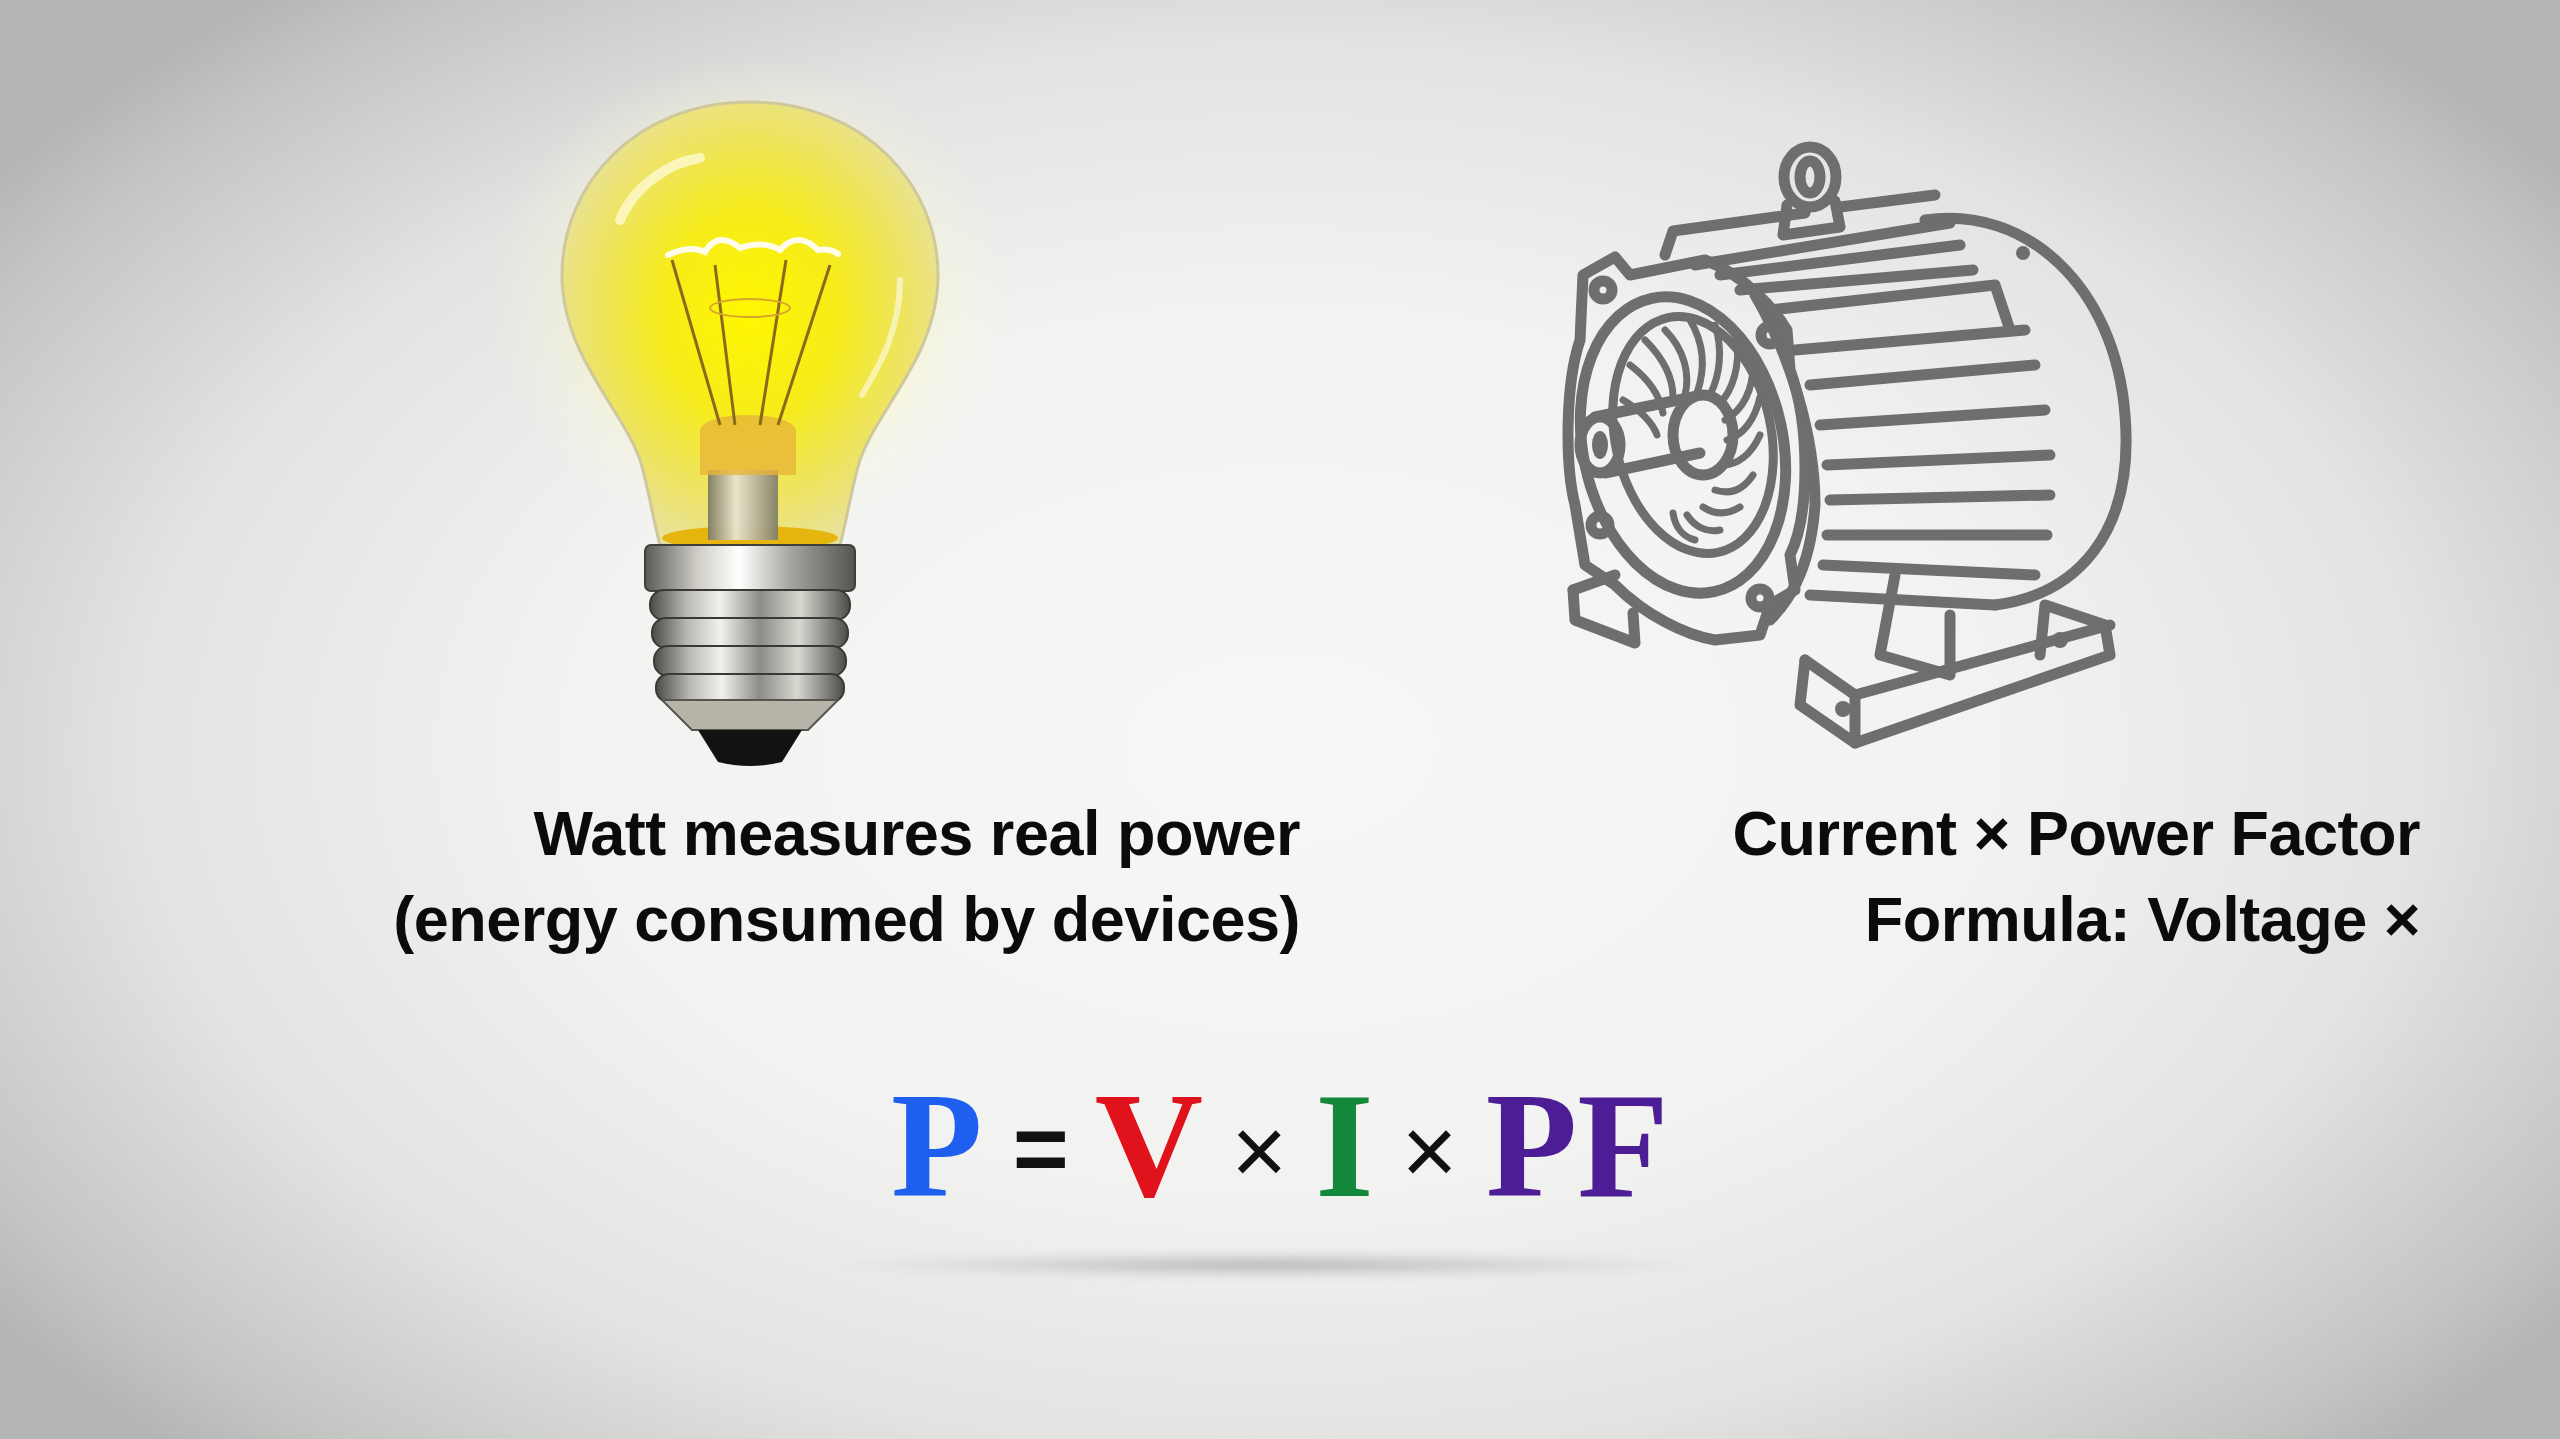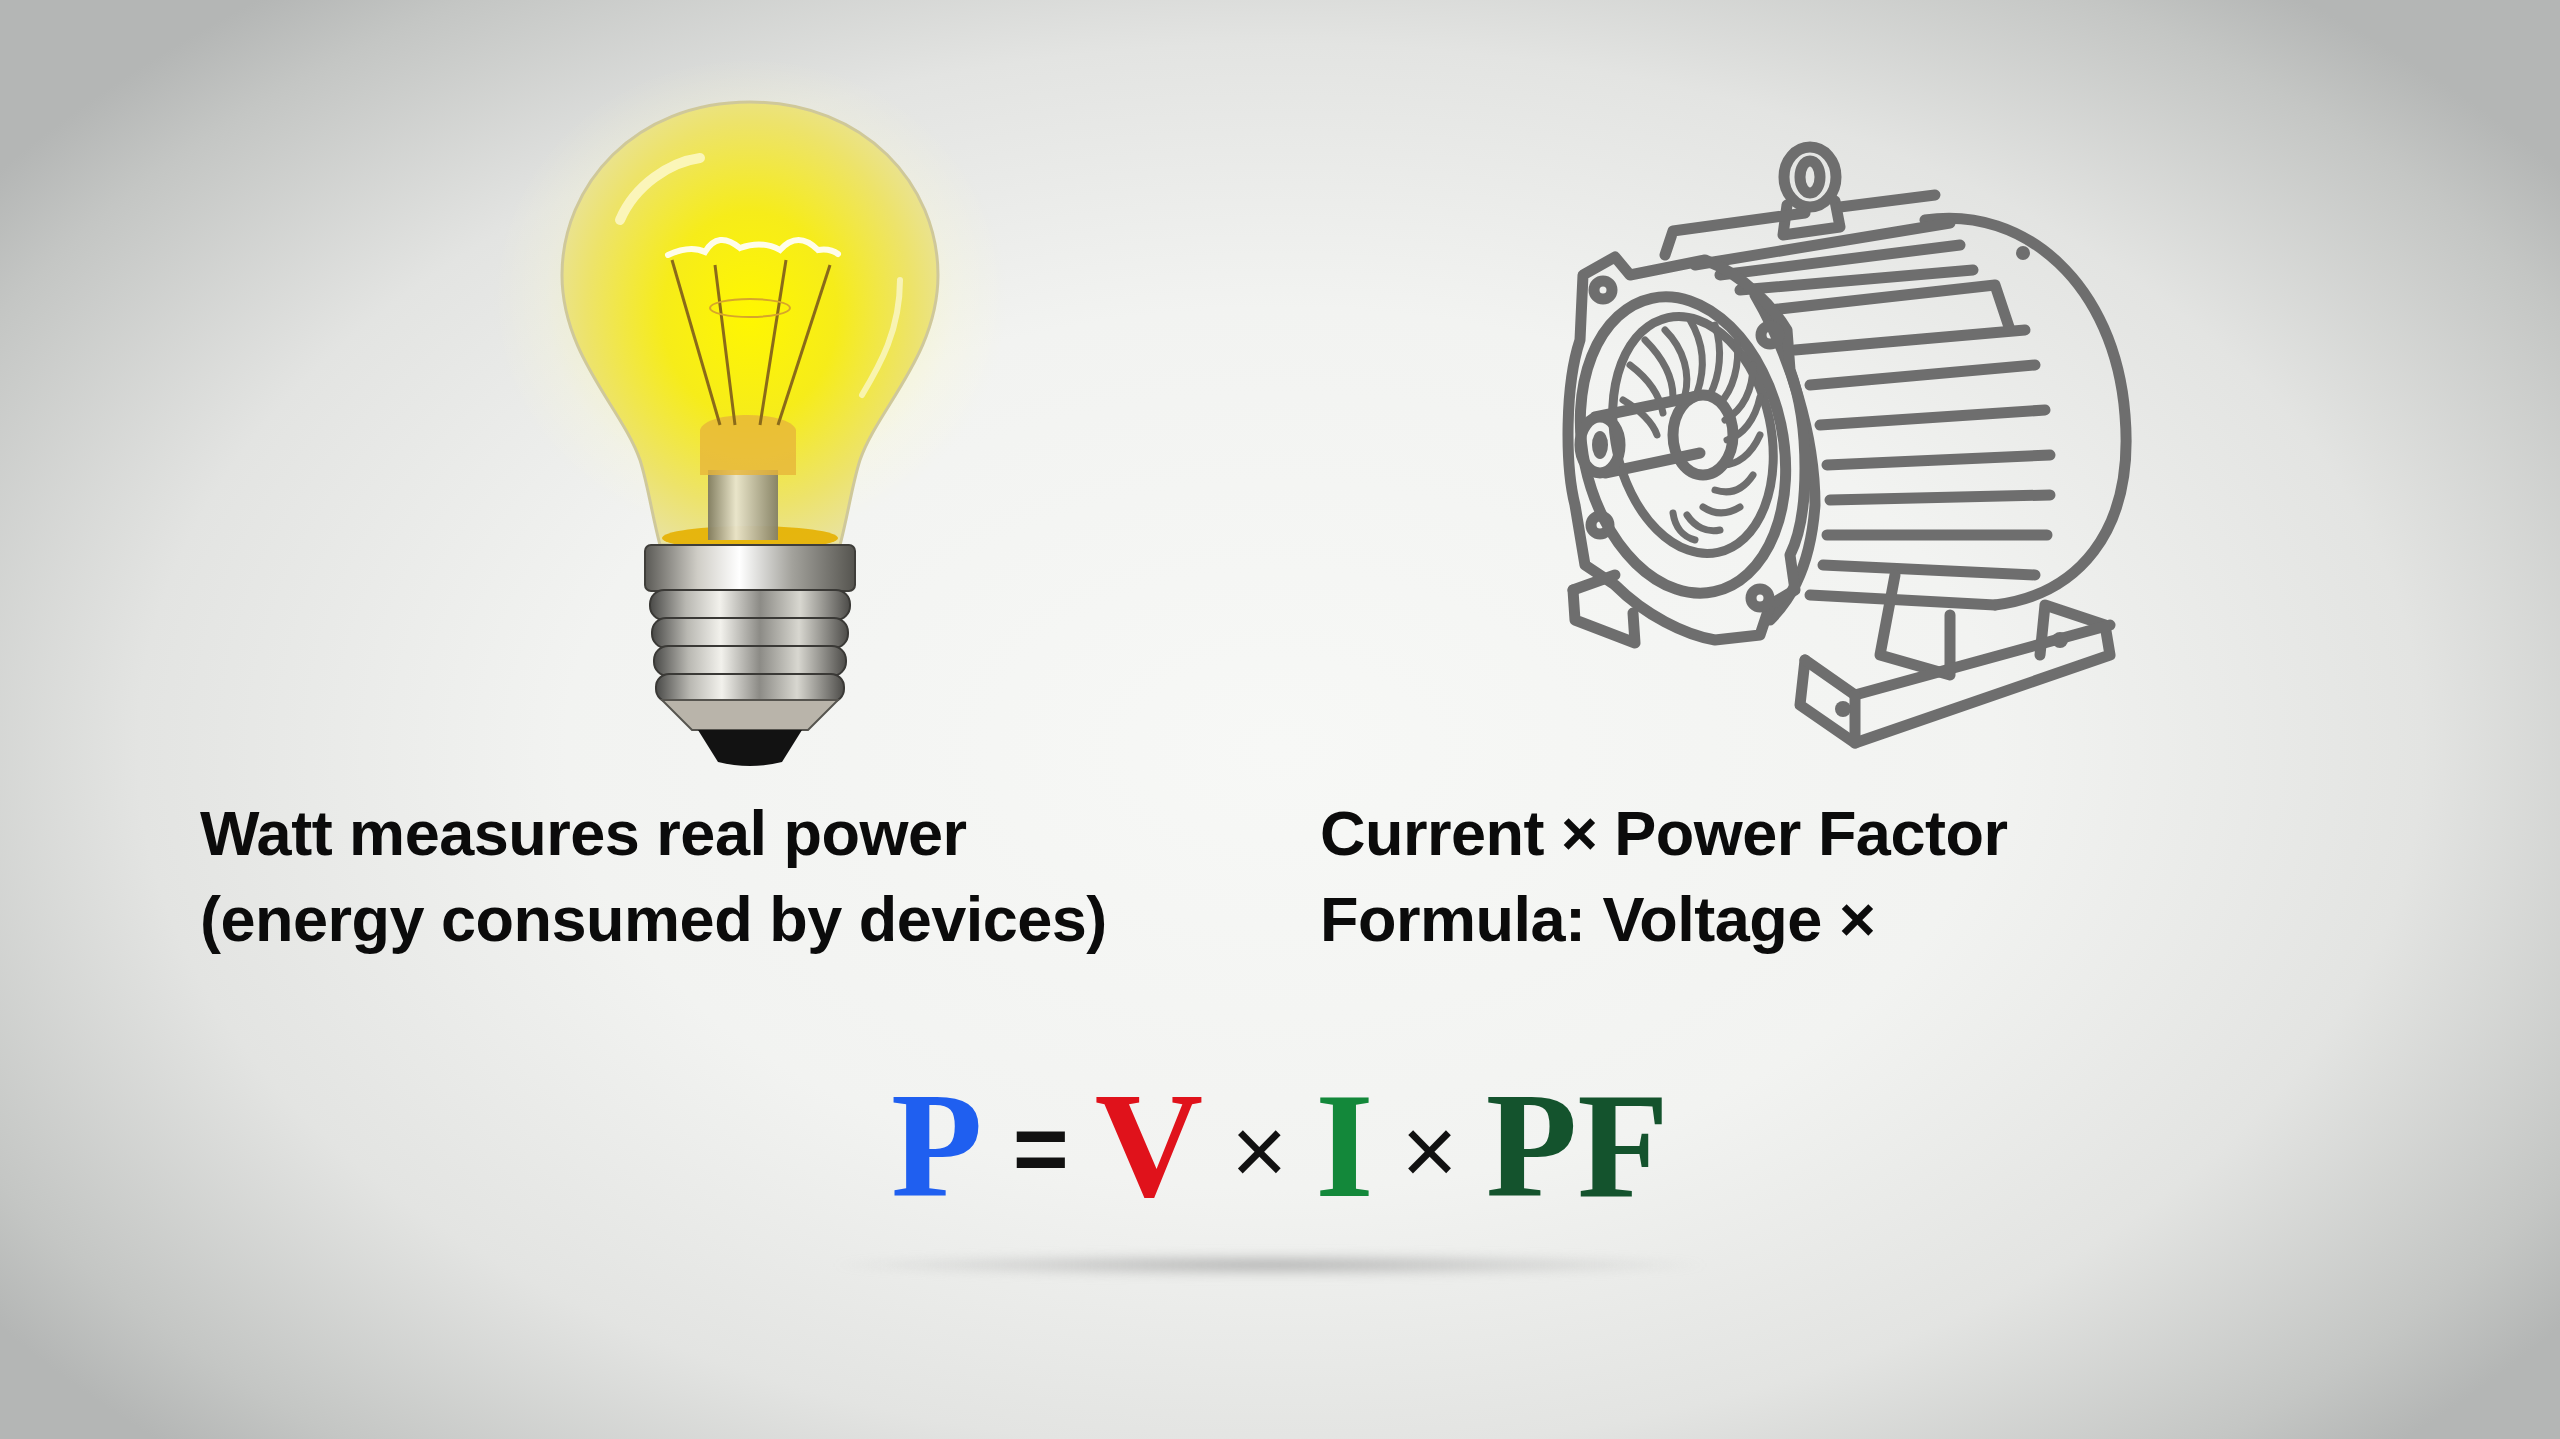--- a/index.html
+++ b/index.html
@@ -20,21 +20,21 @@
   .bulb-glow {
     left: 420px; top: 20px; width: 660px; height: 620px;
     background: radial-gradient(ellipse 50% 50% at 50% 45%, rgba(255,248,120,0.75) 0%, rgba(255,250,160,0.45) 38%, rgba(255,252,200,0.18) 62%, rgba(255,255,255,0) 78%);
     border-radius: 50%;
   }
   .bulb { left: 540px; top: 90px; width: 420px; height: 680px; }
   .motor { left: 1555px; top: 135px; width: 620px; height: 640px; }
 
   .caption {
     width: 1100px;
-    text-align: left;
+    text-align: right;
     font-weight: 700;
     font-size: 63px;
     line-height: 86px;
     color: #0b0b0b;
     letter-spacing: -0.5px;
   }
   .caption-left { left: 200px; top: 790px; }
   .caption-right { left: 1320px; top: 790px; }
   .caption .line { display: block; white-space: nowrap; }
 
@@ -219,15 +219,15 @@
   <span class="line">Formula: Voltage ×</span>
 </div>
 
 <div class="abs formula">
   <span class="sym" style="color:#1f5ff0">P</span>
   <span class="sym eq">=</span>
   <span class="sym" style="color:#e0121b">V</span>
   <span class="sym op">×</span>
   <span class="sym" style="color:#13883a">I</span>
   <span class="sym op">×</span>
-  <span class="sym" style="color:#14532d">PF</span>
+  <span class="sym" style="color:#4c1d95">PF</span>
 </div>
 <div class="abs formula-shadow"></div>
 
 </body></html>

